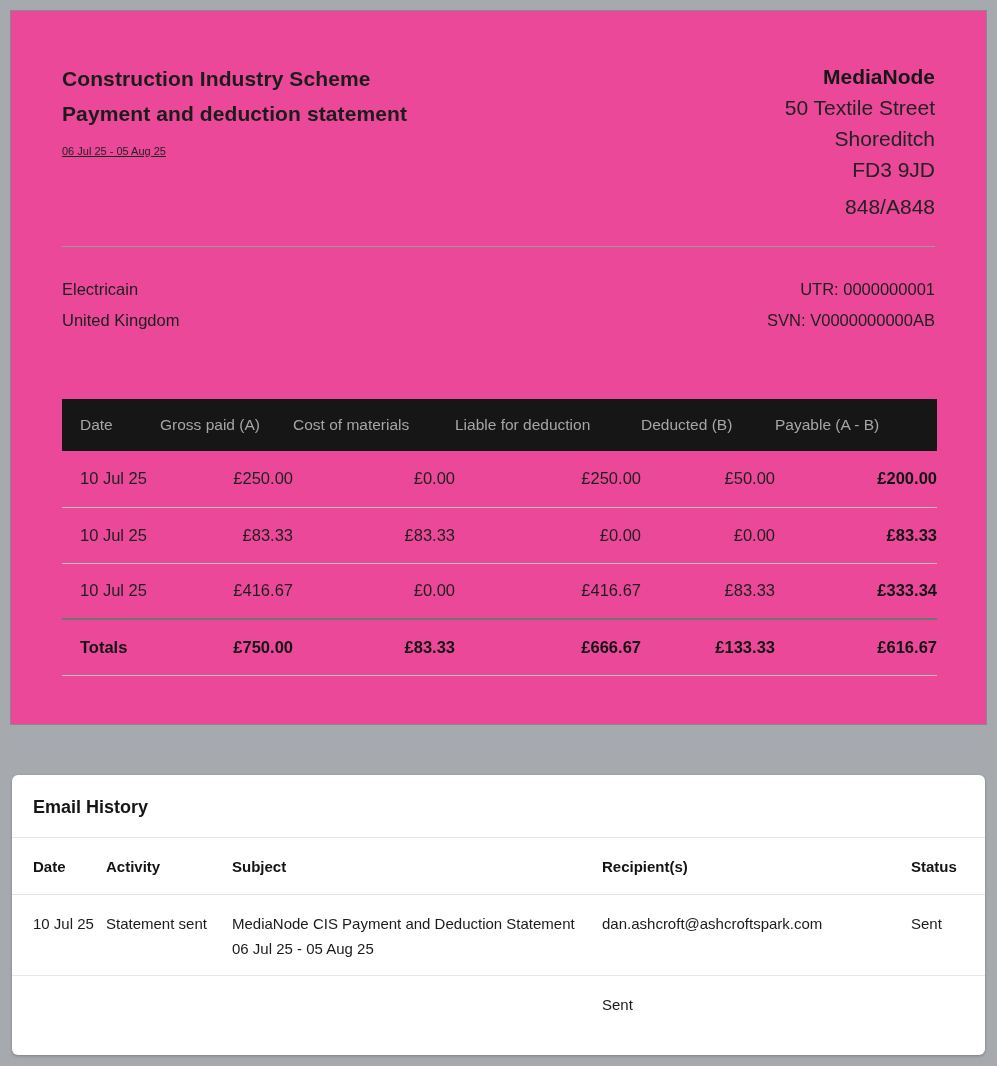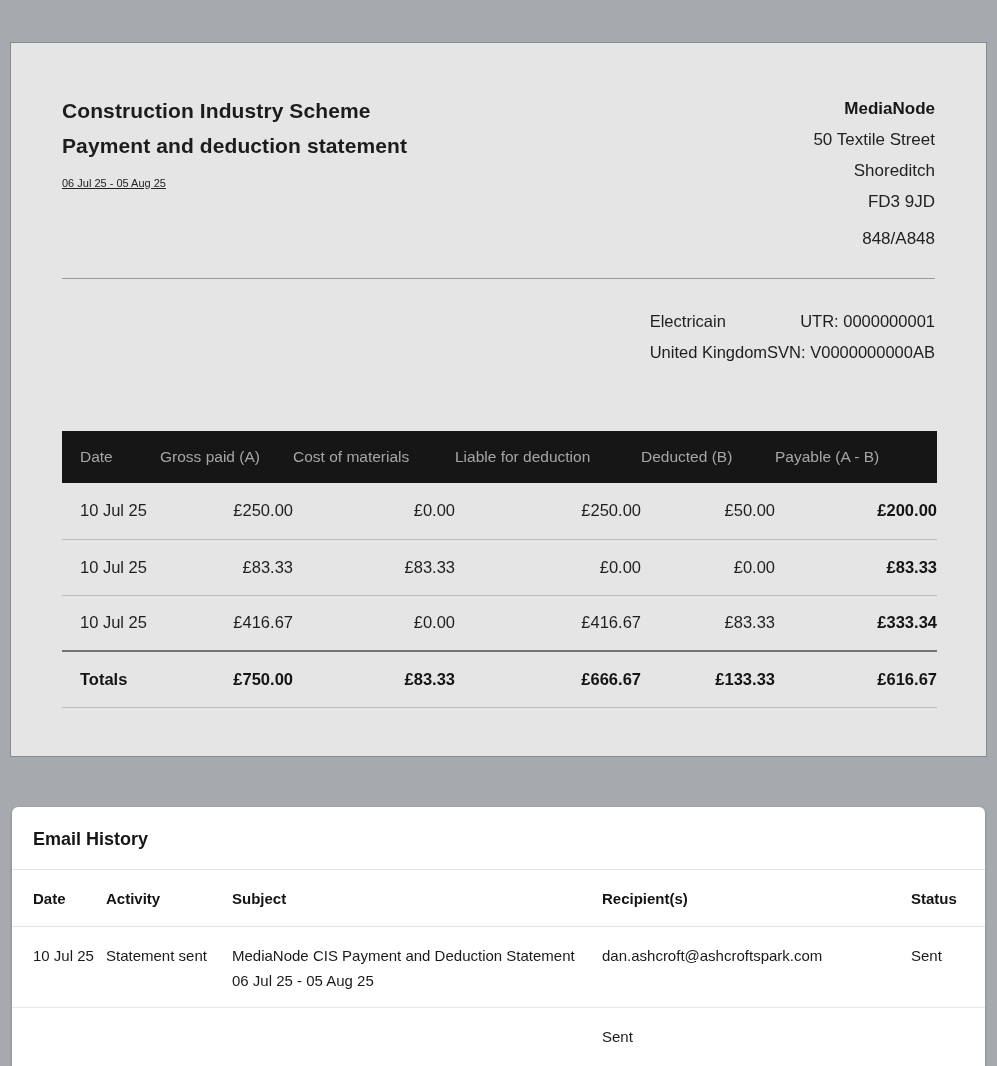--- a/index.html
+++ b/index.html
@@ -10,35 +10,34 @@
     color: #1e1e1e;
   }
   .page {
     width: 997px; height: 1066px;
     padding: 10px;
   }
 
   
   .doc {
     width: 977px; height: 715px;
-    background: #e5e5e5;
+    background: #ec4899;
     border: 1px solid #87898c;
     padding: 50px 51px 0 51px;
-    margin-top: 32px;
   }
   .doc-header { display: flex; justify-content: space-between; }
   .doc-title { font-size: 21px; font-weight: 700; line-height: 35px; color: #1c1c1c; letter-spacing: .1px; }
   .doc-period { margin-top: 14px; font-size: 11px; color: #222; text-decoration: underline; }
-  .contractor { text-align: right; font-size: 17px; line-height: 31px; color: #222; }
+  .contractor { text-align: right; font-size: 21px; line-height: 31px; color: #222; }
   .contractor .name { font-weight: 700; color: #171717; }
   .contractor .ref { margin-top: 6px; }
 
   .doc-divider { border: none; border-top: 1px solid #9a9a9a; margin-top: 24px; }
 
-  .parties { display: flex; justify-content: flex-end; margin-top: 27px; font-size: 16.5px; line-height: 31px; }
+  .parties { display: flex; justify-content: space-between; margin-top: 27px; font-size: 16.5px; line-height: 31px; }
   .parties .tax-refs { text-align: right; }
 
   table.cis-table {
     width: 875px;
     margin-top: 63px;
     border-collapse: collapse;
     table-layout: fixed;
     font-size: 16.5px;
   }
   .cis-table col.c1 { width: 98px; }

